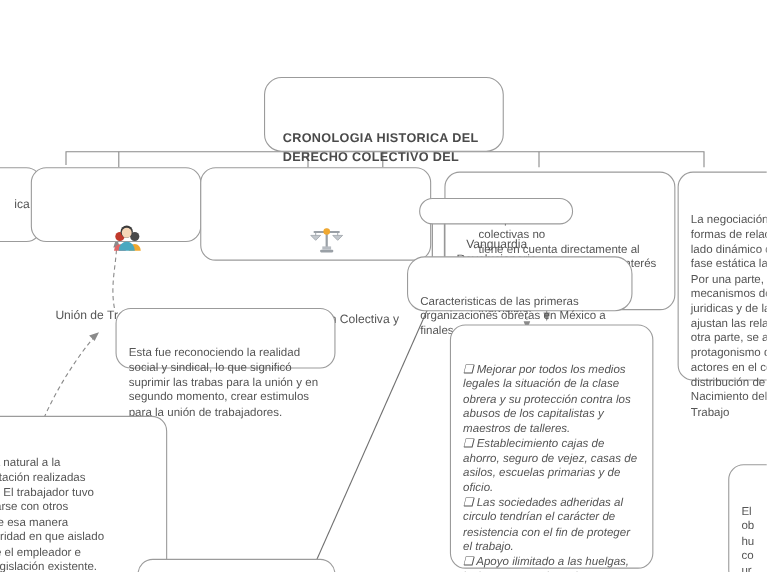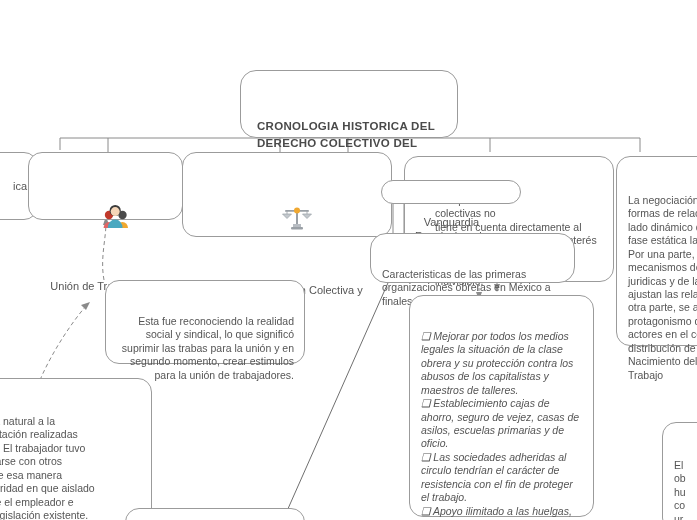--- a/index.html
+++ b/index.html
@@ -176,21 +176,21 @@
 juridicas y de las
 ajustan las relaci
 otra parte, se ati
 protagonismo de
 actores en el con
 distribución de p
 Nacimiento del D
 Trabajo</span>
   </div>
 
-  <div class="node body" style="left:105px; top:280px; width:200px; height:84px;text-align:right;">
+  <div class="node body" style="left:105px; top:280px; width:200px; height:55px;">
     <span class="label">Esta fue reconociendo la realidad social y sindical, lo que significó suprimir las trabas para la unión y en segundo momento, crear estimulos para la unión de trabajadores.</span>
   </div>
 
   <div class="node body" style="left:409px; top:295px; width:185px; height:222px;font-style:italic;">
     <span class="label">❑ Mejorar por todos los medios legales la situación de la clase obrera y su protección contra los abusos de los capitalistas y maestros de talleres.
 ❑ Establecimiento cajas de ahorro, seguro de vejez, casas de asilos, escuelas primarias y de oficio.
 ❑ Las sociedades adheridas al circulo tendrían el carácter de resistencia con el fin de proteger el trabajo.
 ❑ Apoyo ilimitado a las huelgas, lucha por un mejoramiento inmediato de los salarios
 ❑ Protección decidida a las mujeres y los niños
 ❑ Castigo por medio de multas a los propietarios que no accedieran a las peticiones de los obreros.</span>

